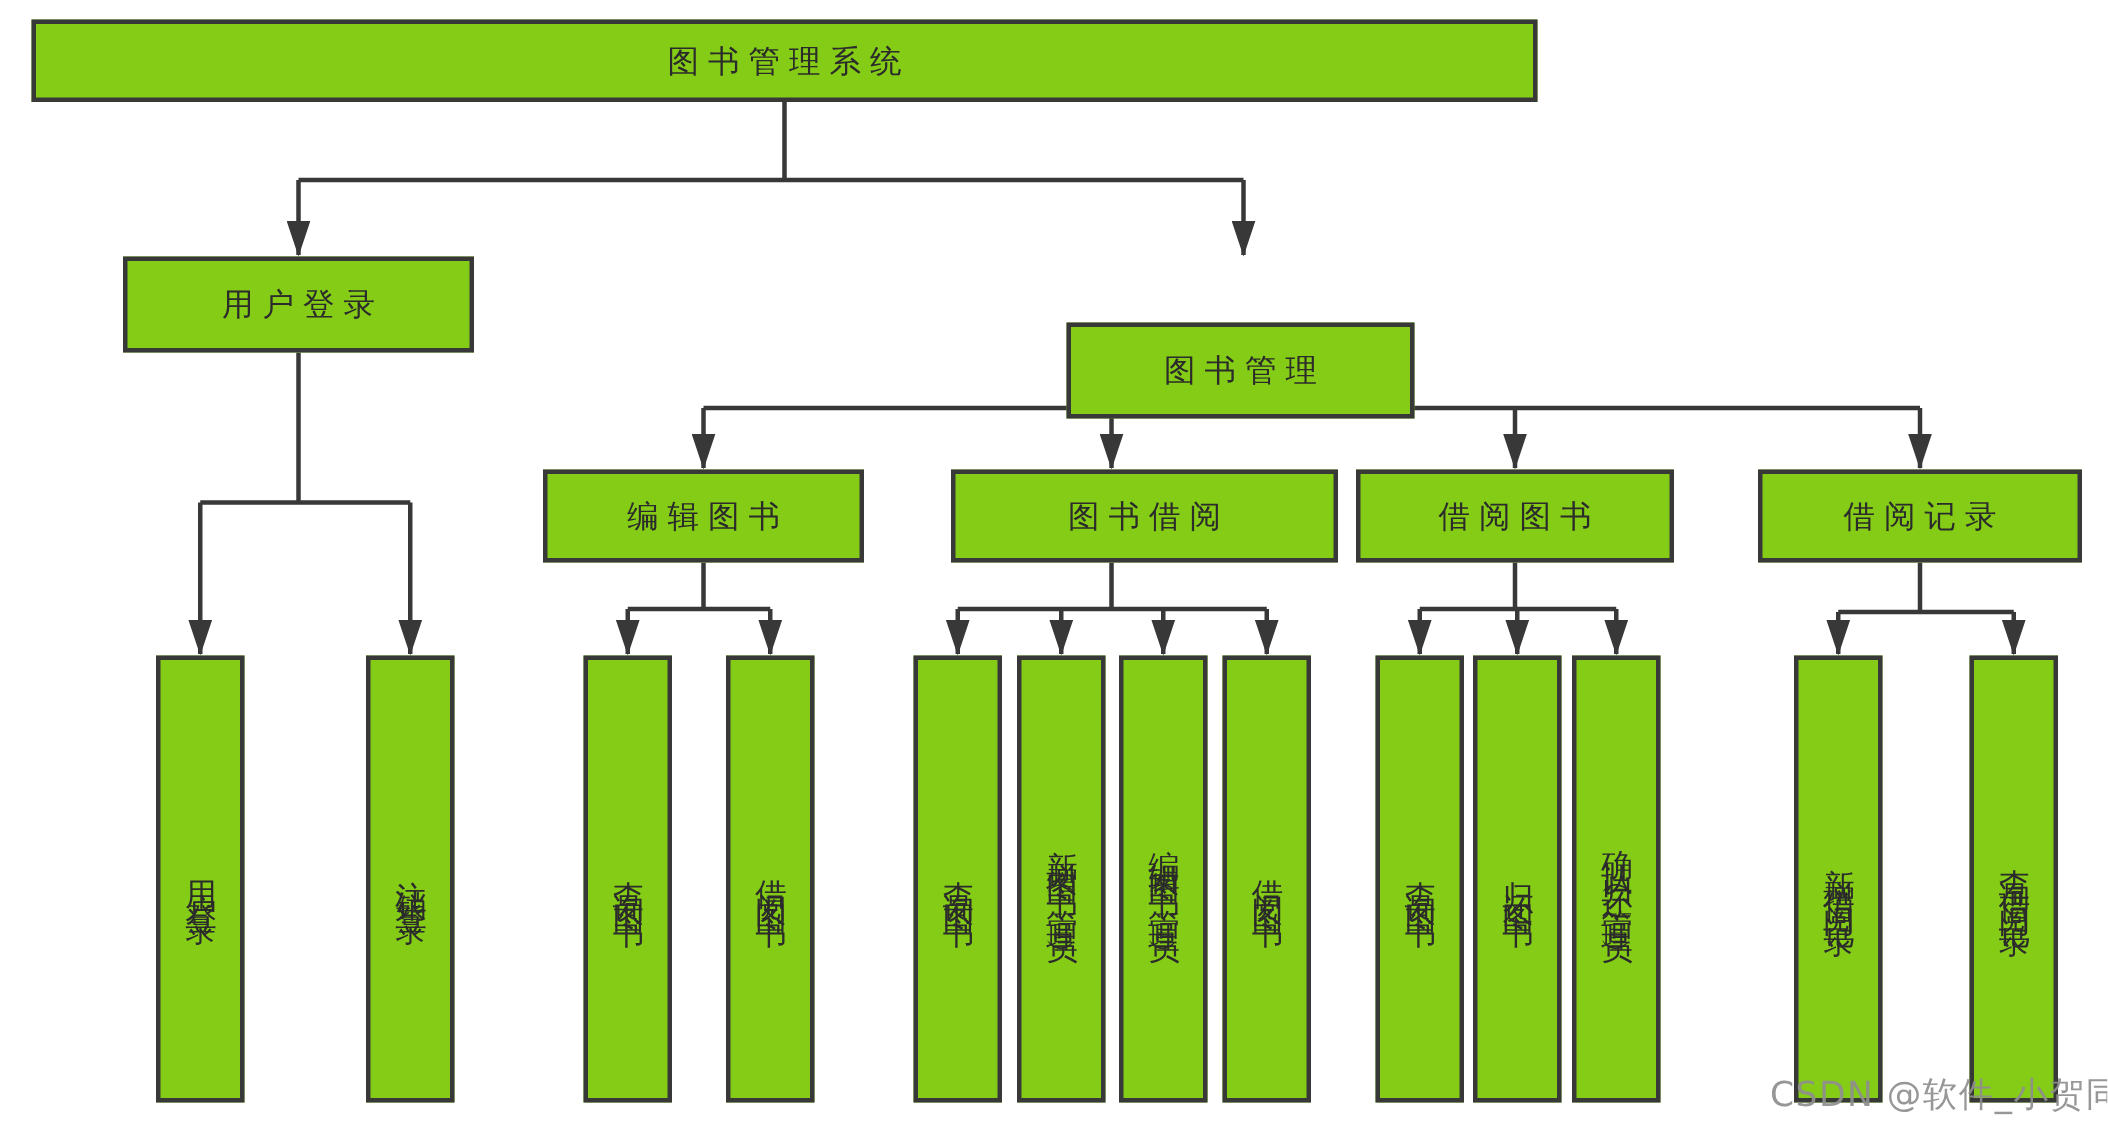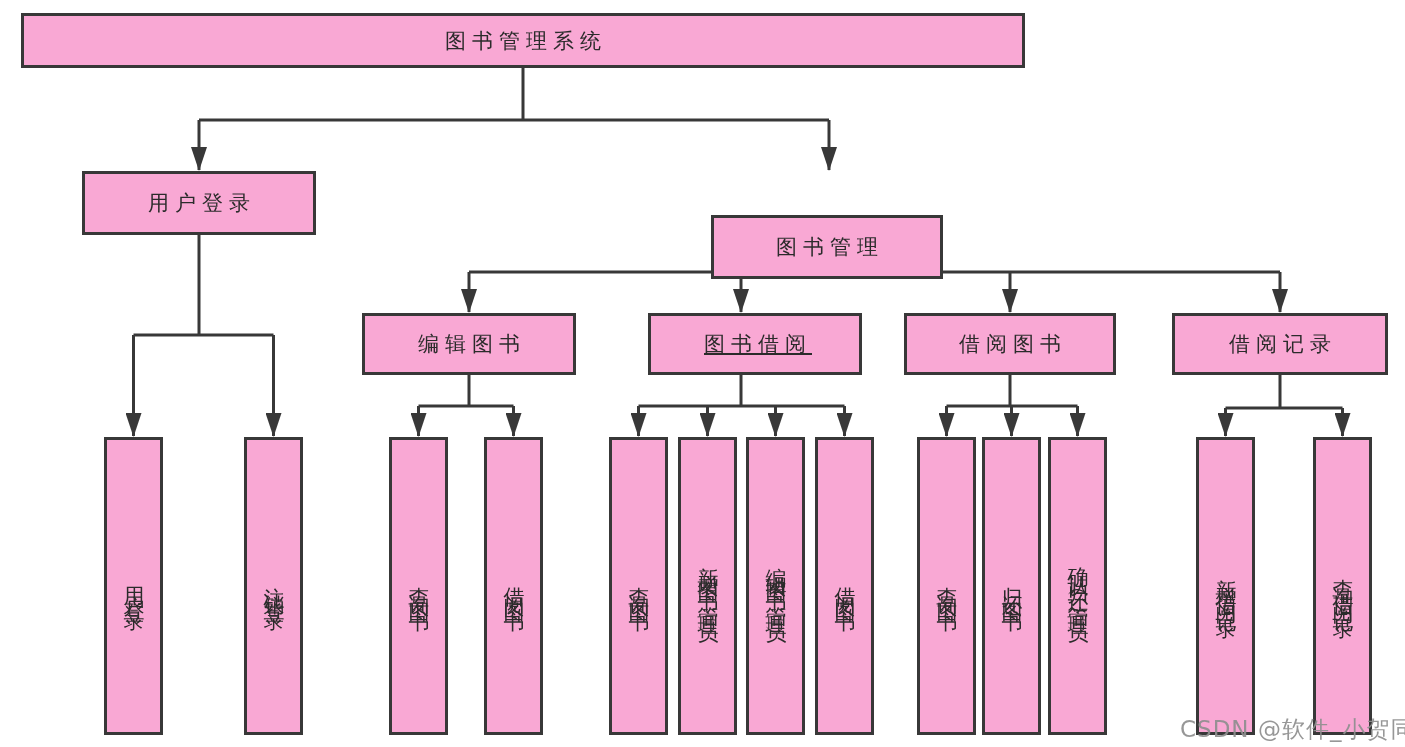--- a/index.html
+++ b/index.html
@@ -14,21 +14,21 @@
   svg.connectors {
     position: absolute;
     left: 0; top: 0;
     width: 1405px; height: 747px;
     z-index: 1;
   }
   .box {
     position: absolute;
     box-sizing: border-box;
     border: 3px solid #383838;
-    background: #f9a8d4;
+    background: #84cc16;
     display: flex;
     align-items: center;
     justify-content: center;
     color: #2b2b2b;
     font-size: 21px;
     letter-spacing: 6px;
     z-index: 2;
     white-space: nowrap;
   }
   .hlabel { text-indent: 6px; } 
@@ -98,21 +98,21 @@
       <line x1="1342.5" y1="408" x2="1342.5" y2="436" marker-end="url(#ah)"></line>
     </g>
   </svg>
 
   <div class="box hlabel" style="left:21px; top:13px; width:1004px; height:55px;">图书管理系统</div>
 
   <div class="box hlabel" style="left:82px; top:171px; width:234px; height:64px;">用户登录</div>
   <div class="box hlabel" style="left:711px; top:171px; width:232px; height:64px;margin-top:44px;">图书管理</div>
 
   <div class="box hlabel" style="left:362px; top:313px; width:214px; height:62px;">编辑图书</div>
-  <div class="box hlabel" style="left:648px; top:313px; width:214px; height:62px;text-decoration:underline;">图书借阅</div>
+  <div class="box hlabel" style="left:634px; top:313px; width:258px; height:62px;">图书借阅</div>
   <div class="box hlabel" style="left:904px; top:313px; width:212px; height:62px;">借阅图书</div>
   <div class="box hlabel" style="left:1172px; top:313px; width:216px; height:62px;">借阅记录</div>
 
   <div class="box vbox" style="left:104px; top:437px; width:59px; height:298px;">
     <span>用户登录</span>
   </div>
   <div class="box vbox" style="left:244px; top:437px; width:59px; height:298px;">
     <span>注销登录</span>
   </div>
 

